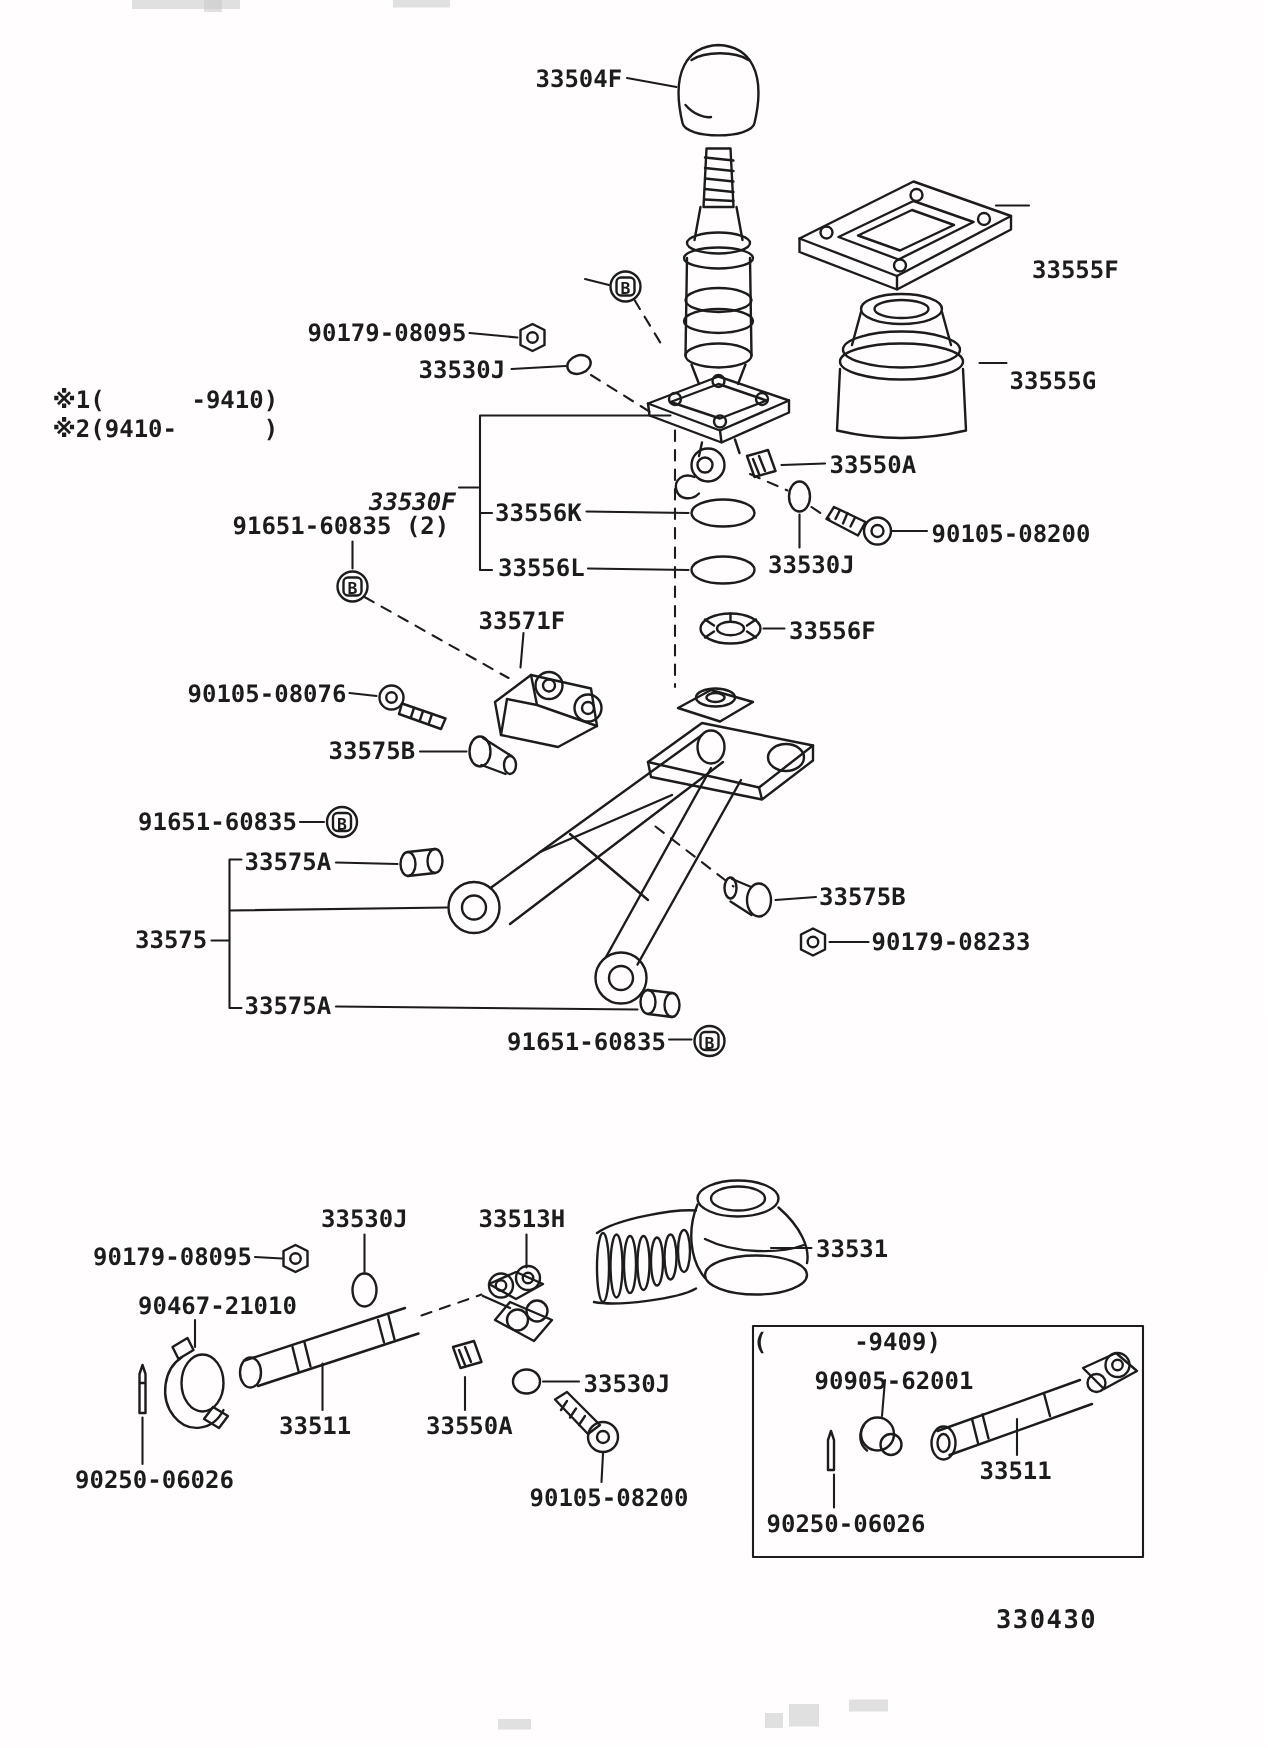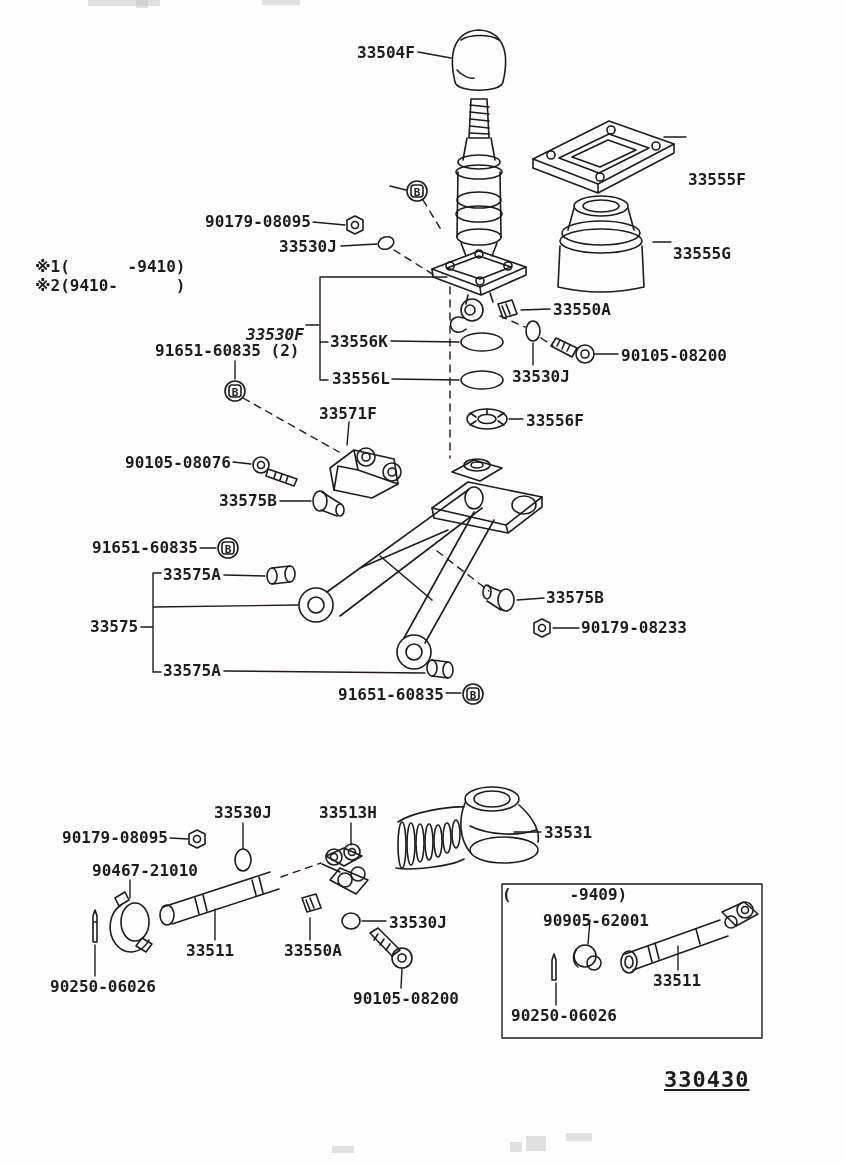--- a/index.html
+++ b/index.html
@@ -4,21 +4,21 @@
 <style>
   html,body{margin:0;padding:0;background:#fff;}
   .page{
     position:relative;width:845px;height:1165px;background:#fffdfd;overflow:hidden;
     font-family:"DejaVu Sans Mono","DejaVu Sans",monospace;
   }
   .lbl{
     position:absolute;font-weight:bold;font-size:16px;line-height:18px;
     color:#1c1c1c;white-space:pre;letter-spacing:0px;
   }
-  .fig-num{font-size:22px;letter-spacing:1px;text-decoration:underline;}
+  .fig-num{font-size:17px;letter-spacing:1px;}
   svg{position:absolute;left:0;top:0;}
   .smudge{position:absolute;background:#c9c9c9;opacity:.55;}
 </style>
 </head>
 <body>
 
 <div class="page">
 
   <div class="smudge" style="left:88px;top:0;width:72px;height:6px;"></div>
   <div class="smudge" style="left:136px;top:0;width:12px;height:8px;"></div>

